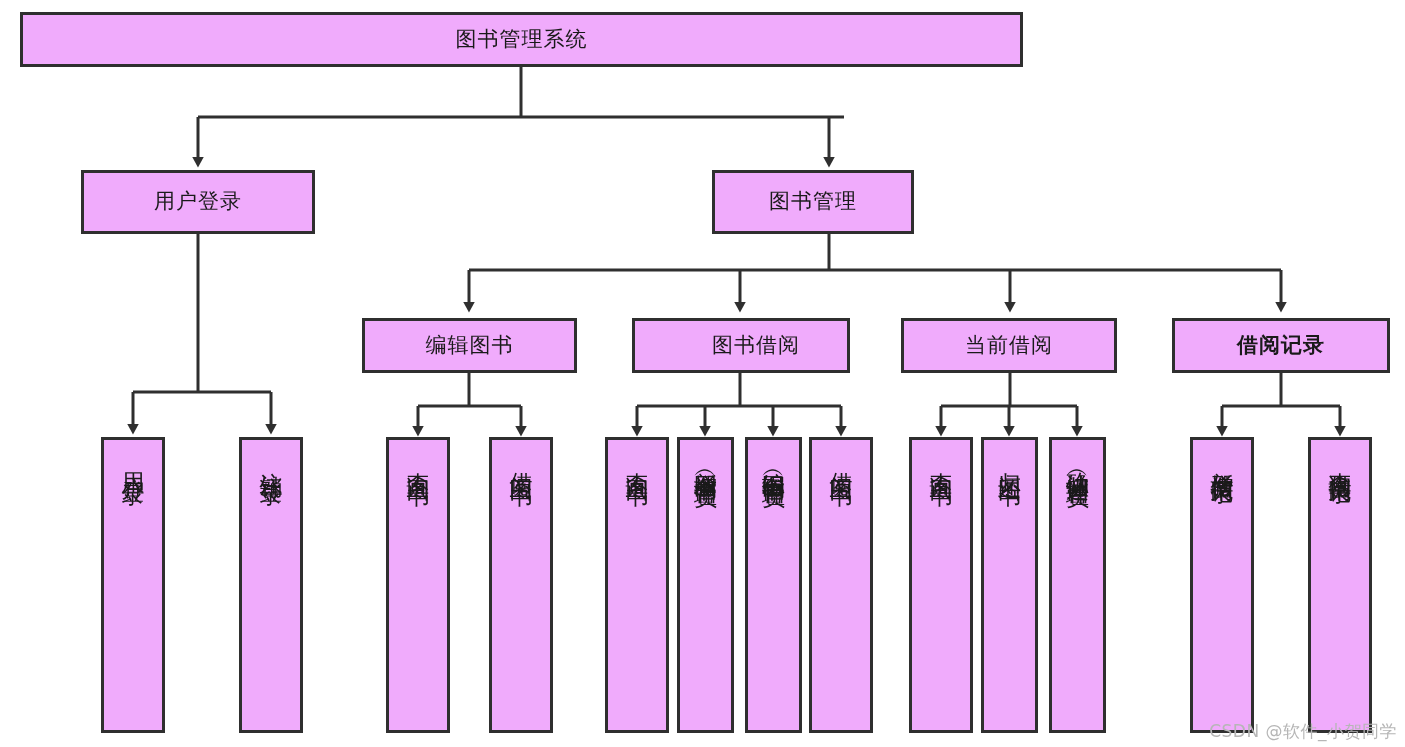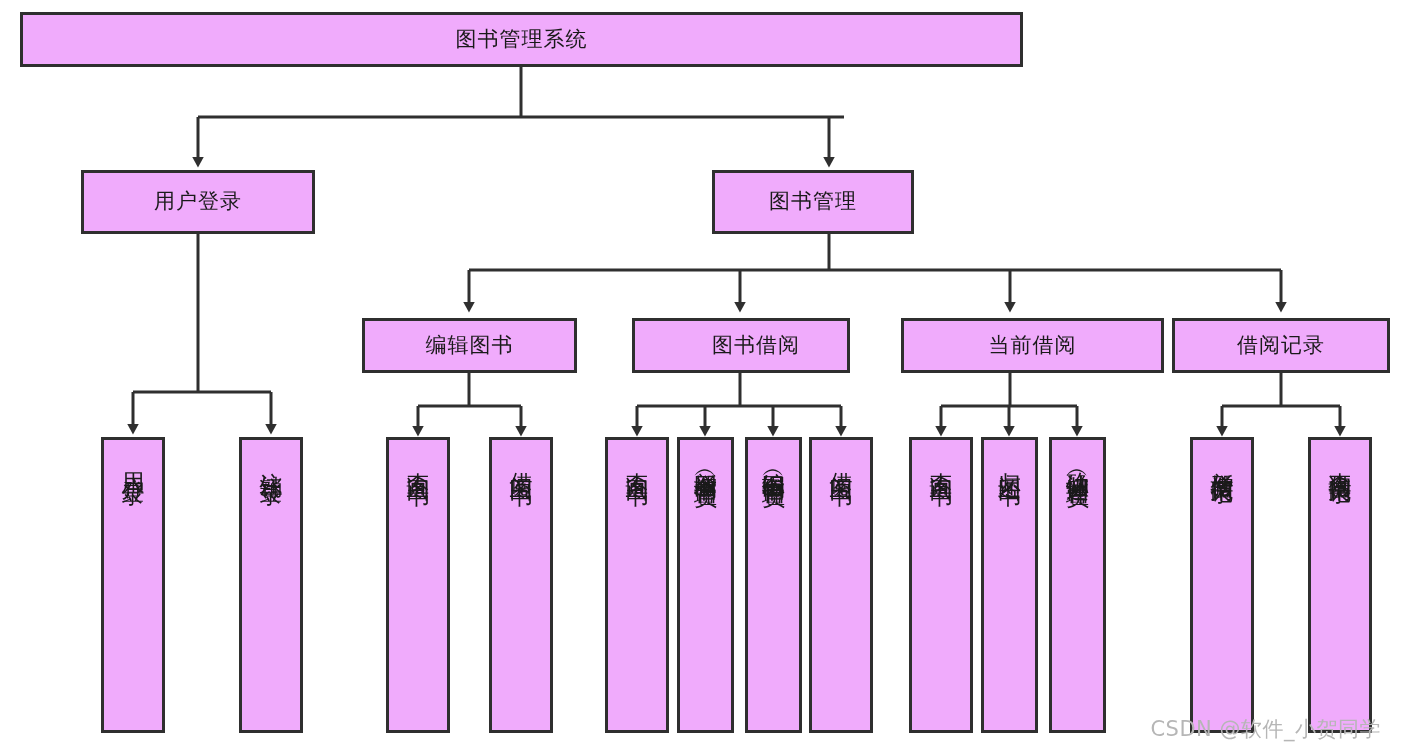--- a/index.html
+++ b/index.html
@@ -35,22 +35,22 @@
   .node.vert .lbl{
     writing-mode:vertical-rl;
     text-orientation:upright;
     font-size:23px;
     letter-spacing:4px;
     line-height:1;
   }
   .node.vert.tall .lbl{letter-spacing:2px;}
   #watermark{
     position:absolute;
-    right:24px;bottom:4px;
-    font-size:21px;
+    right:8px;bottom:4px;
+    font-size:17px;
     color:#b6b6b6;
     letter-spacing:0.5px;
     white-space:nowrap;
     pointer-events:none;
   }
 </style>
 </head>
 <body>
 
 <div id="canvas">
@@ -115,24 +115,24 @@
   <div class="node horiz" style="left:712px;top:170px;width:202px;height:64px;">
     <span class="lbl">图书管理</span>
   </div>
 
   <div class="node horiz" style="left:362px;top:318px;width:215px;height:55px;">
     <span class="lbl">编辑图书</span>
   </div>
   <div class="node horiz" style="left:632px;top:318px;width:218px;height:55px;padding-left:30px;">
     <span class="lbl">图书借阅</span>
   </div>
-  <div class="node horiz" style="left:901px;top:318px;width:263px;height:55px;">
+  <div class="node horiz" style="left:901px;top:318px;width:216px;height:55px;">
     <span class="lbl">当前借阅</span>
   </div>
-  <div class="node horiz" style="left:1172px;top:318px;width:218px;height:55px;">
+  <div class="node horiz" style="left:1172px;top:318px;width:218px;height:55px;font-weight:bold;">
     <span class="lbl">借阅记录</span>
   </div>
 
   <div class="node vert" style="left:101px;top:437px;width:64px;height:296px;">
     <span class="lbl">用户登录</span>
   </div>
   <div class="node vert" style="left:239px;top:437px;width:64px;height:296px;">
     <span class="lbl">注销登录</span>
   </div>
 

